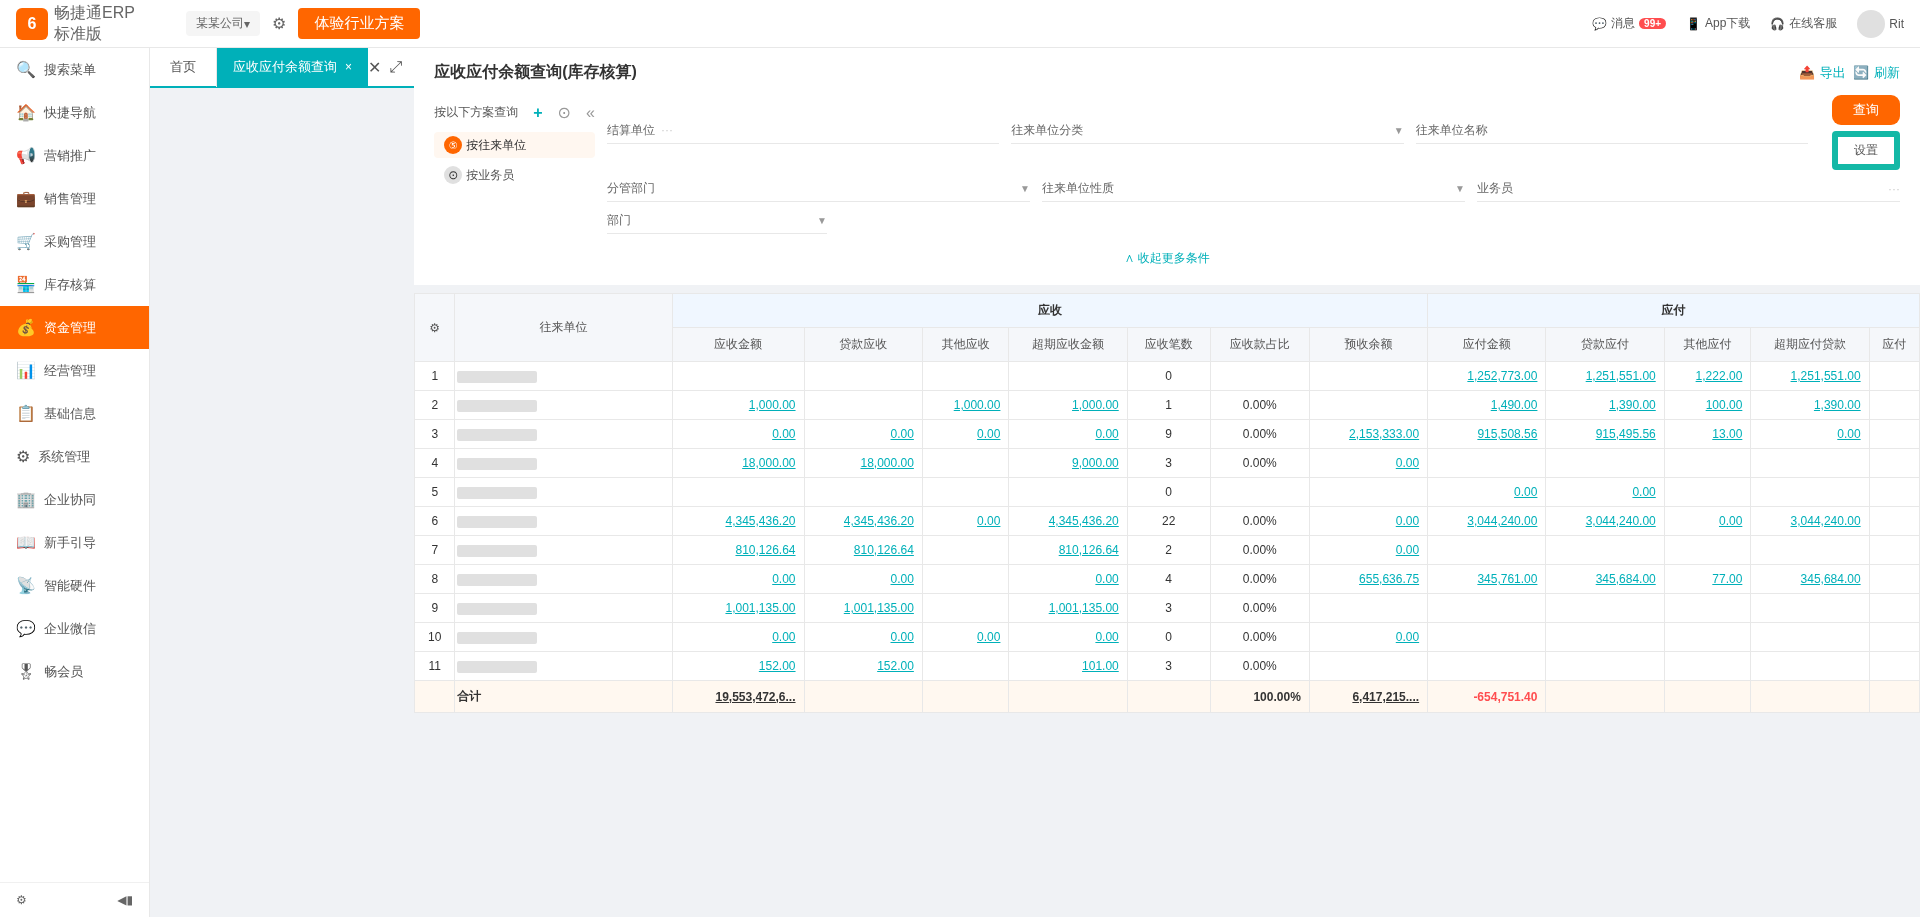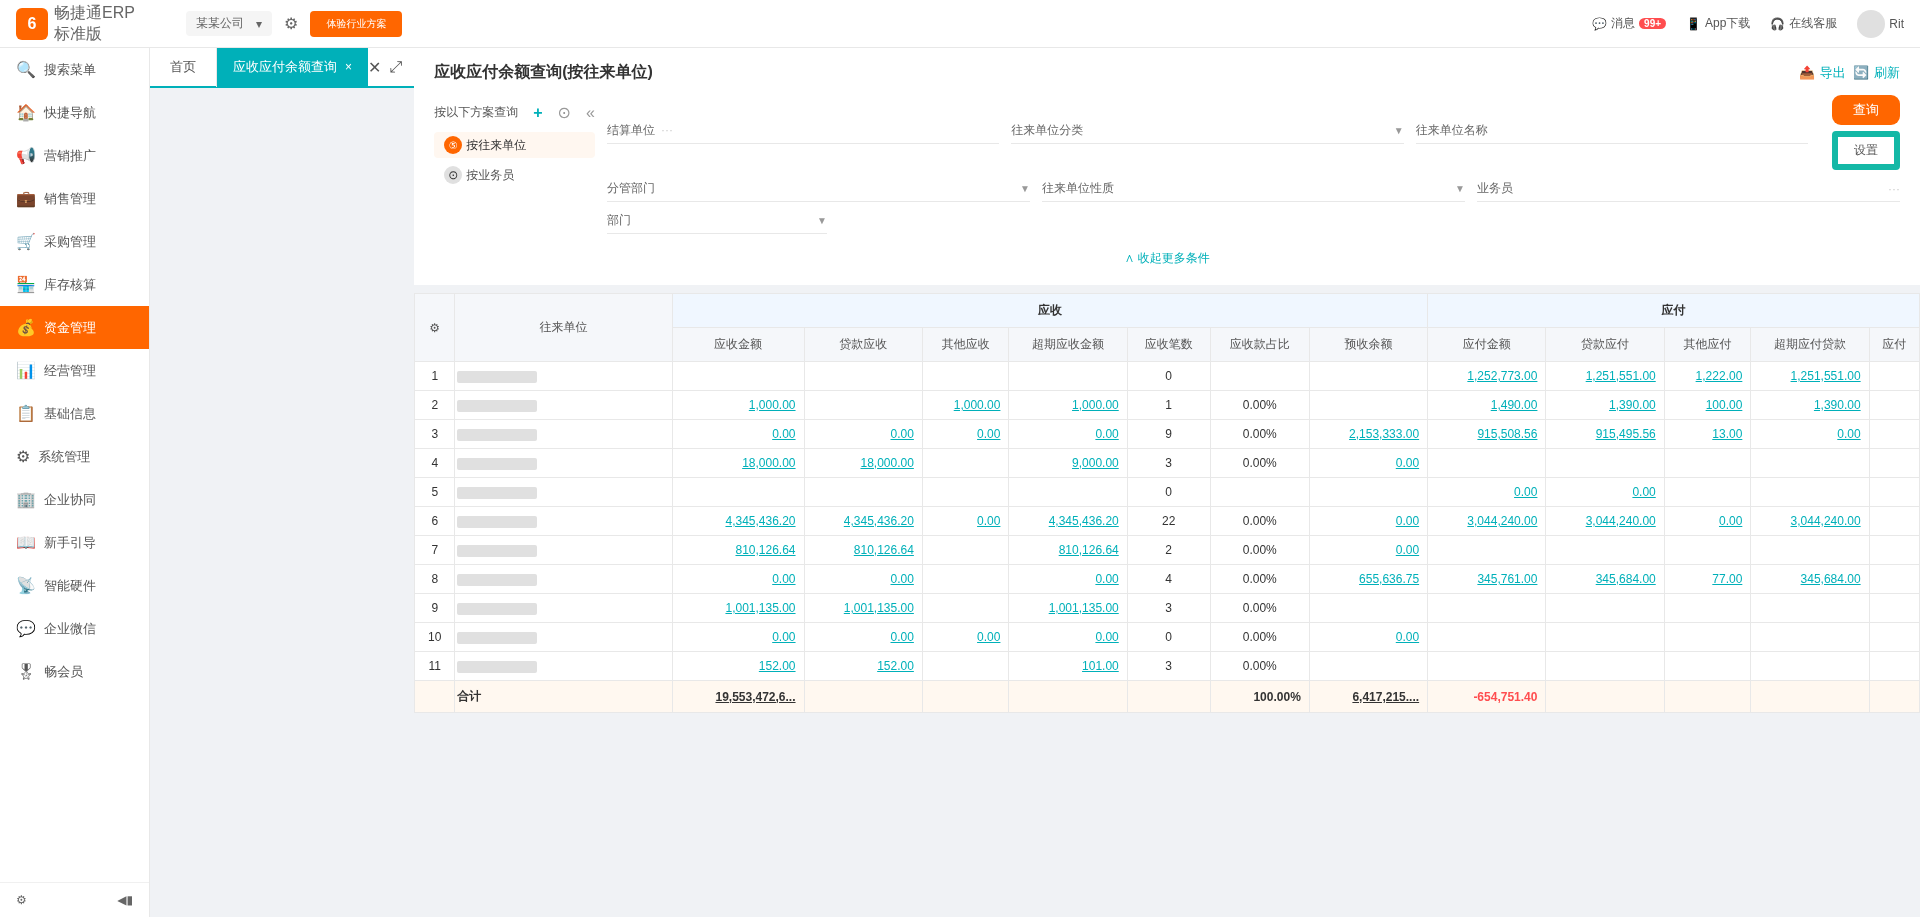--- a/index.html
+++ b/index.html
@@ -32,29 +32,29 @@
     }
     .logo-text { font-size: 16px; color: #666; line-height: 1.3; }
     .top-center {
       flex: 1;
       display: flex;
       align-items: center;
       gap: 12px;
       padding-left: 20px;
     }
     .company-selector {
-      display: flex; align-items: center; gap: 12px;
+      display: flex; align-items: center; gap: 0;
       background: #f5f5f5; border-radius: 4px;
       padding: 4px 10px; cursor: pointer; color: #666;
     }
     .gear-btn { cursor: pointer; color: #666; font-size: 16px; }
     .solution-btn {
       background: #ff6600; color: #fff;
       border: none; border-radius: 4px;
-      padding: 6px 16px; cursor: pointer; font-size: 10px;
+      padding: 6px 16px; cursor: pointer; font-size: 15px;
     }
     .top-right {
       display: flex; align-items: center; gap: 20px;
     }
     .top-icon-item {
       display: flex; align-items: center; gap: 4px;
       cursor: pointer; color: #555; font-size: 12px;
     }
     .badge {
       background: #ff4d4f; color: #fff; border-radius: 10px;
@@ -351,21 +351,21 @@
     </div>
     <div class="tab-bar-right">
       <span class="tab-bar-btn">✕</span>
       <span class="tab-bar-btn">⤢</span>
     </div>
   </div>
 
   <div class="page-content">
 
     <div class="page-header">
-      <span class="page-title">应收应付余额查询(按往来单位)</span>
+      <span class="page-title">应收应付余额查询(库存核算)</span>
       <div class="header-actions">
         <div class="action-btn">
           <span>📤</span>
           <span>导出</span>
         </div>
         <div class="action-btn">
           <span>🔄</span>
           <span>刷新</span>
         </div>
       </div>

